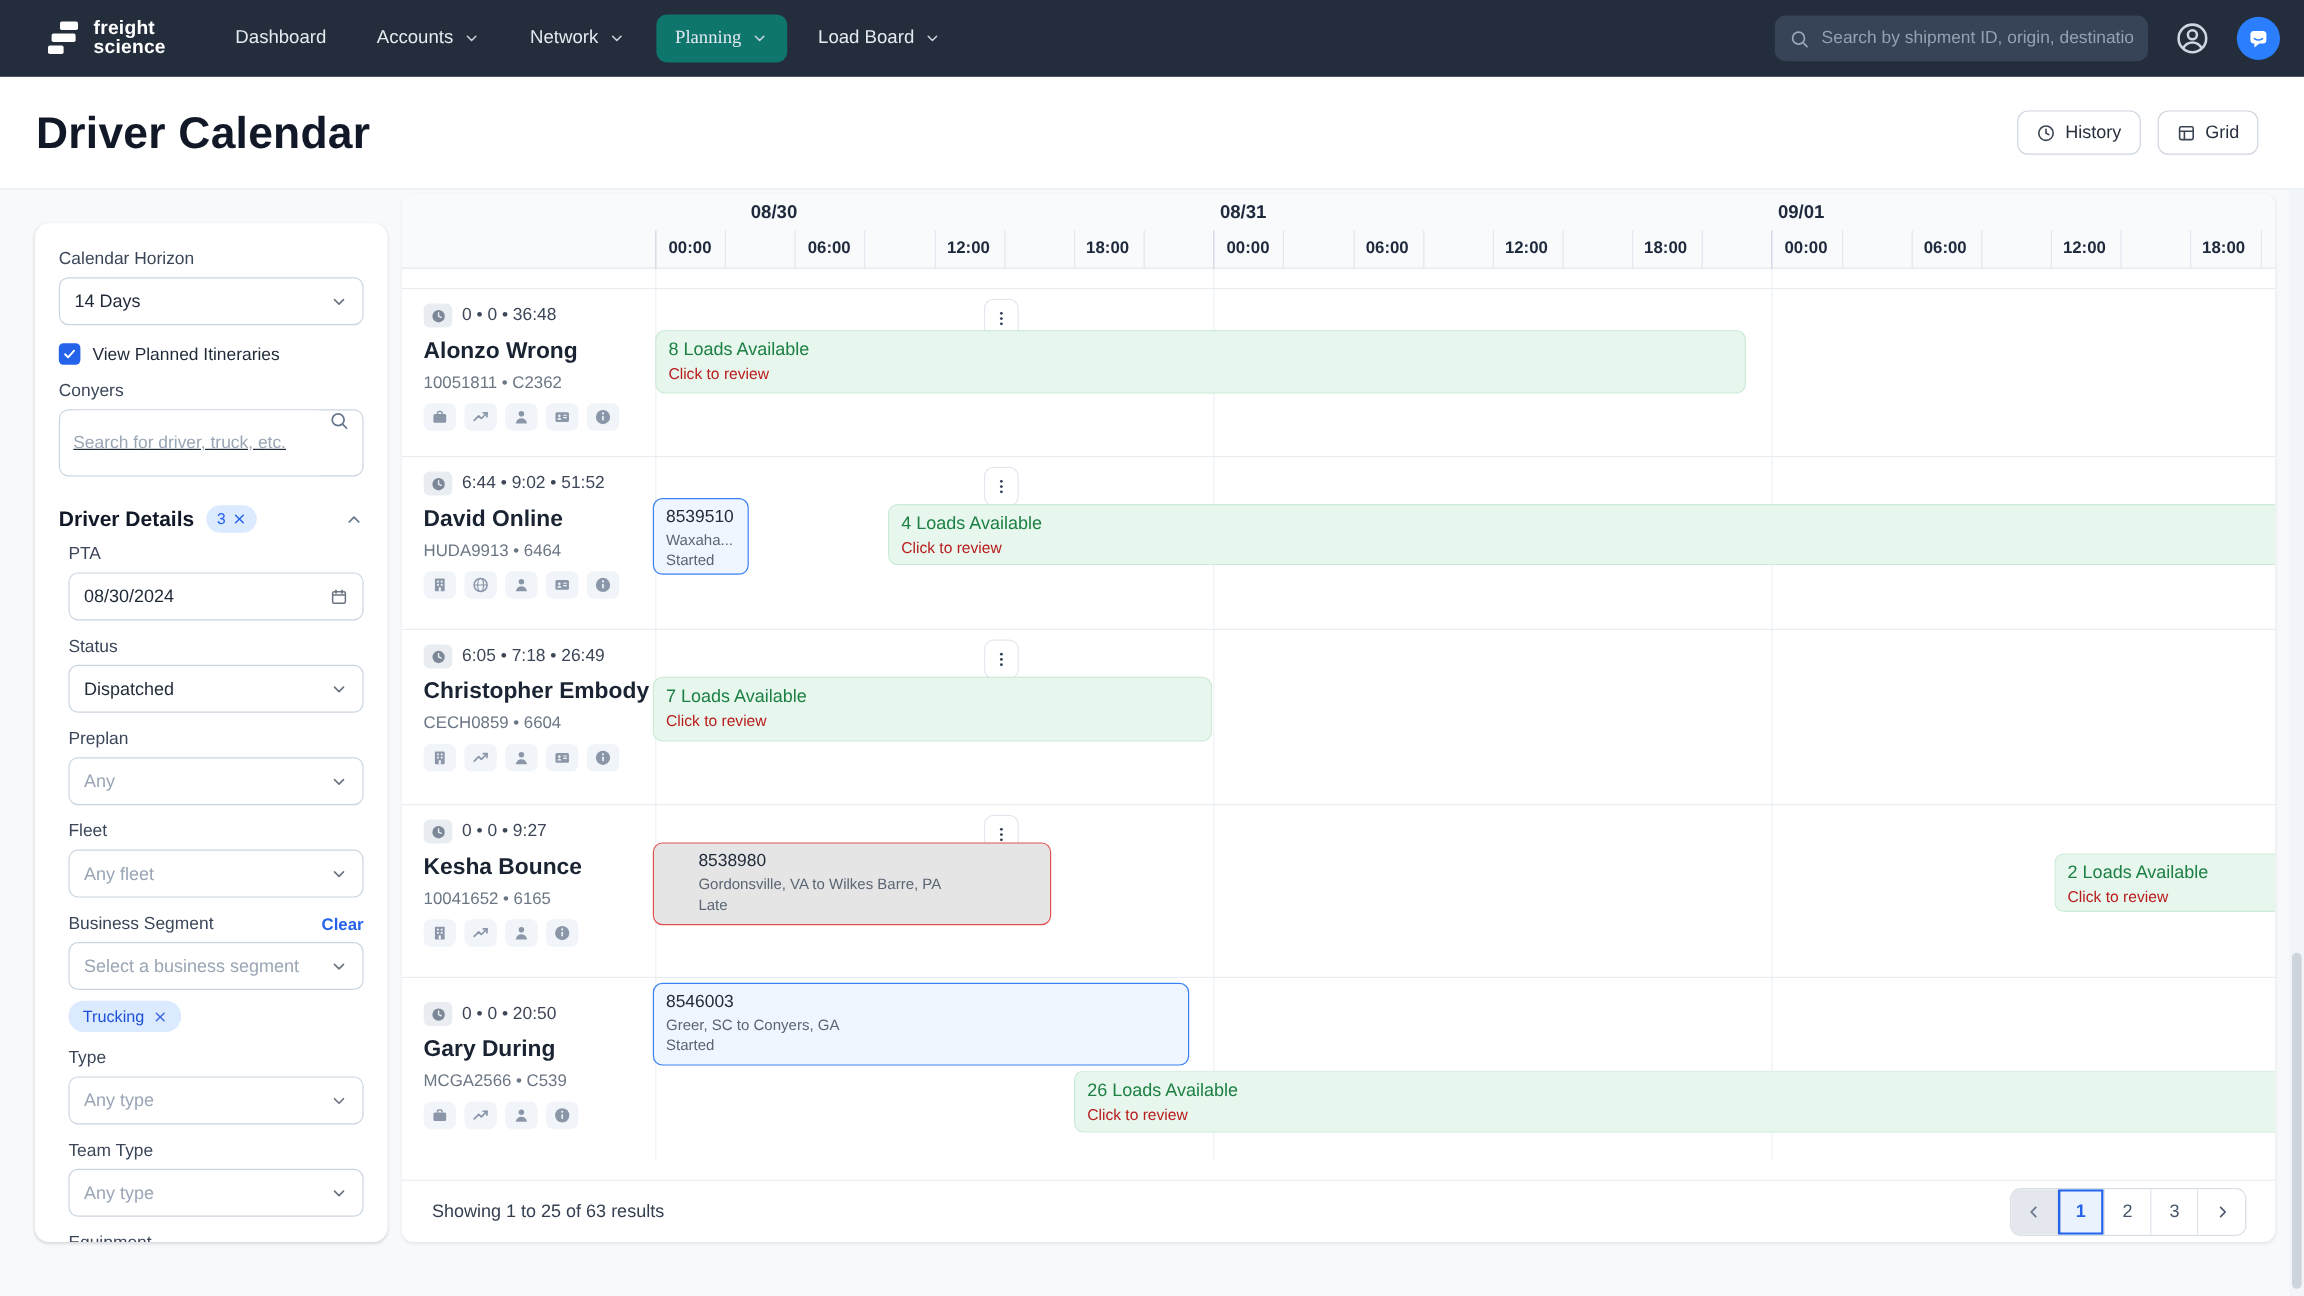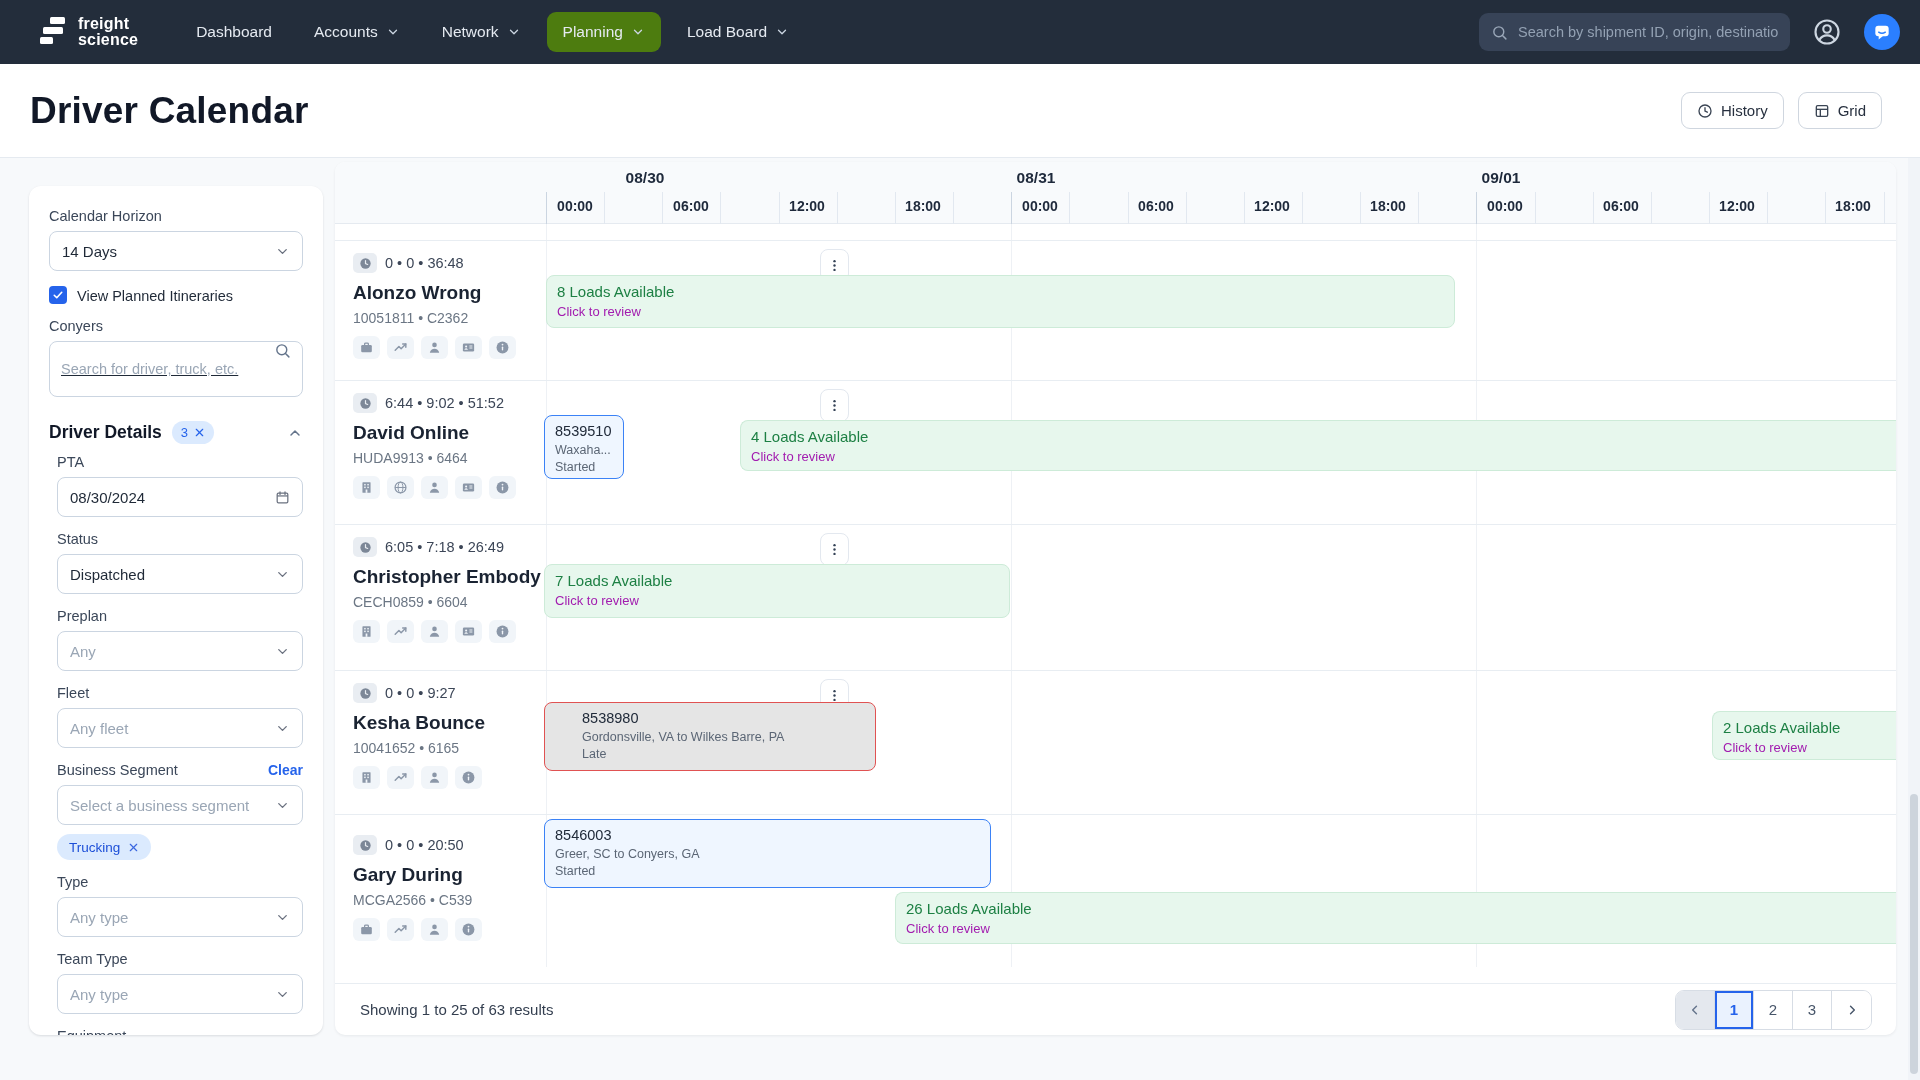--- a/index.html
+++ b/index.html
@@ -2,31 +2,31 @@
 <html><head>
 <meta charset="utf-8">
 <style>
   * { margin:0; padding:0; box-sizing:border-box; }
   html,body { width:1920px; height:1080px; overflow:hidden; background:#f7f9fb;
     font-family:"Liberation Sans", sans-serif; color:#1f2937; }
 
   
   .navbar { position:absolute; left:0; top:0; width:1920px; height:64px; background:#232d3b;
     display:flex; align-items:center; z-index:30; }
-  .logo { display:flex; align-items:flex-start; gap:12px; margin-left:40px; }
+  .logo { display:flex; align-items:center; gap:12px; margin-left:40px; }
   .logo-bars { width:26px; height:30px; position:relative; }
   .logo-bars span { position:absolute; height:7px; background:#ffffff; border-radius:1.5px; }
   .logo-bars span:nth-child(1){ top:1px; left:10px; width:15px; }
   .logo-bars span:nth-child(2){ top:11px; left:3px; width:20px; }
   .logo-bars span:nth-child(3){ top:21px; left:0; width:13px; }
   .logo-text { color:#fff; font-size:16px; line-height:16px; font-weight:600; letter-spacing:.2px; }
   .nav-items { display:flex; align-items:center; margin-left:42px; gap:10px; }
   .nav-item { display:flex; align-items:center; gap:8px; color:#e5eaf1; font-size:15.5px;
     padding:11px 16px; border-radius:9px; cursor:pointer; white-space:nowrap; }
-  .nav-item.active { background:#4d7c0f; }
+  .nav-item.active { background:#0f766e;font-family:Liberation Serif, serif; }
   .nav-item .chev { width:14px; height:14px; color:#cbd5e1; }
   .nav-right { margin-left:auto; display:flex; align-items:center; gap:22px; margin-right:20px; }
   .nav-search { width:311px; height:38px; background:#374357; border-radius:9px; display:flex;
     align-items:center; gap:10px; padding:0 12px; }
   .nav-search .icon { width:17px; height:17px; color:#9aa7b8; flex:0 0 auto; }
   .nav-search input { background:transparent; border:none; outline:none; color:#cbd5e1;
     font-size:14.5px; width:100%; font-family:"Liberation Sans",sans-serif; }
   .nav-search input::placeholder { color:#93a1b3; }
   .avatar-btn { width:30px; height:30px; color:#cdd6e1; cursor:pointer; }
   .chat-btn { width:36px; height:36px; border-radius:50%; background:#2b7fff; display:flex;
@@ -108,21 +108,21 @@
   .chip { width:27px; height:23px; background:#f1f5f9; border-radius:6px; display:flex;
     align-items:center; justify-content:center; color:#8b97a8; cursor:pointer; }
   .chip .icon { width:15px; height:15px; }
 
   .blk { position:absolute; border-radius:8px; padding:7px 10px; overflow:hidden; cursor:pointer; }
   .blk .t1 { font-size:15px; font-weight:500; white-space:nowrap; }
   .blk .t2 { font-size:13px; margin-top:4px; white-space:nowrap; }
   .blk .t3 { font-size:12.5px; margin-top:3px; white-space:nowrap; }
   .blk.green { background:#e7f7ed; border:1px solid #cdebd8; }
   .blk.green .t1 { color:#1d8044; }
-  .blk.green .t2 { color:#a21caf; }
+  .blk.green .t2 { color:#b91c1c; }
   .blk.blue { background:#eff6ff; border:1.5px solid #3b82f6; }
   .blk.blue .t1 { color:#212b3a; font-size:14.5px; }
   .blk.blue .t2, .blk.blue .t3 { color:#5b6675; font-size:12.5px; }
   .blk.red { background:#e5e5e5; border:1.5px solid #e05252;padding-left:37px; }
   .blk.red .t1 { color:#212b3a; font-size:14.5px; }
   .blk.red .t2, .blk.red .t3 { color:#5b6675; font-size:12.5px; }
   .blk.clip-r { border-top-right-radius:0; border-bottom-right-radius:0; border-right:none; }
 
   .panel-footer { position:absolute; left:0; bottom:0; width:100%; height:52px;
     border-top:1px solid #e8edf2; display:flex; align-items:center; }

